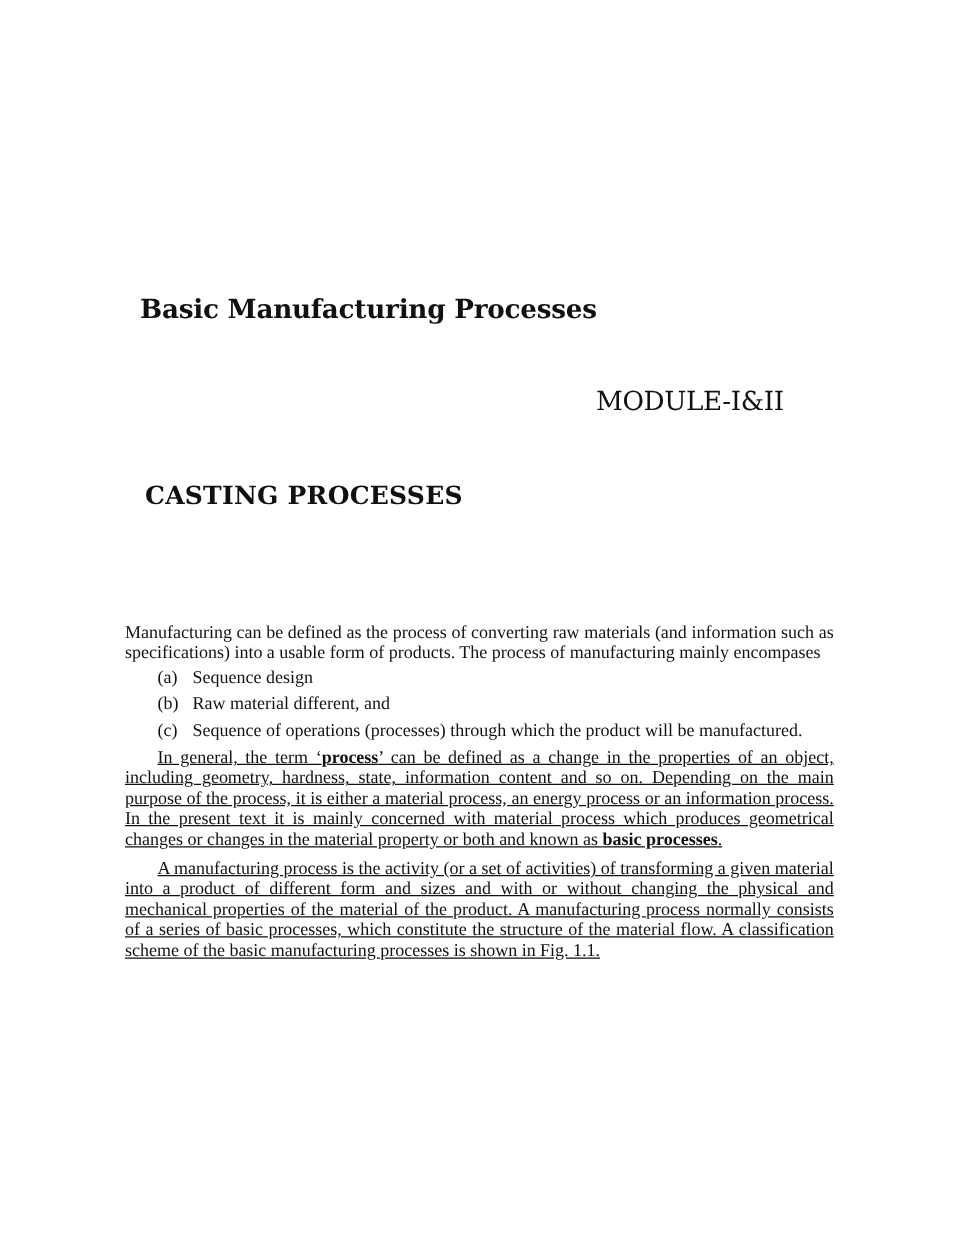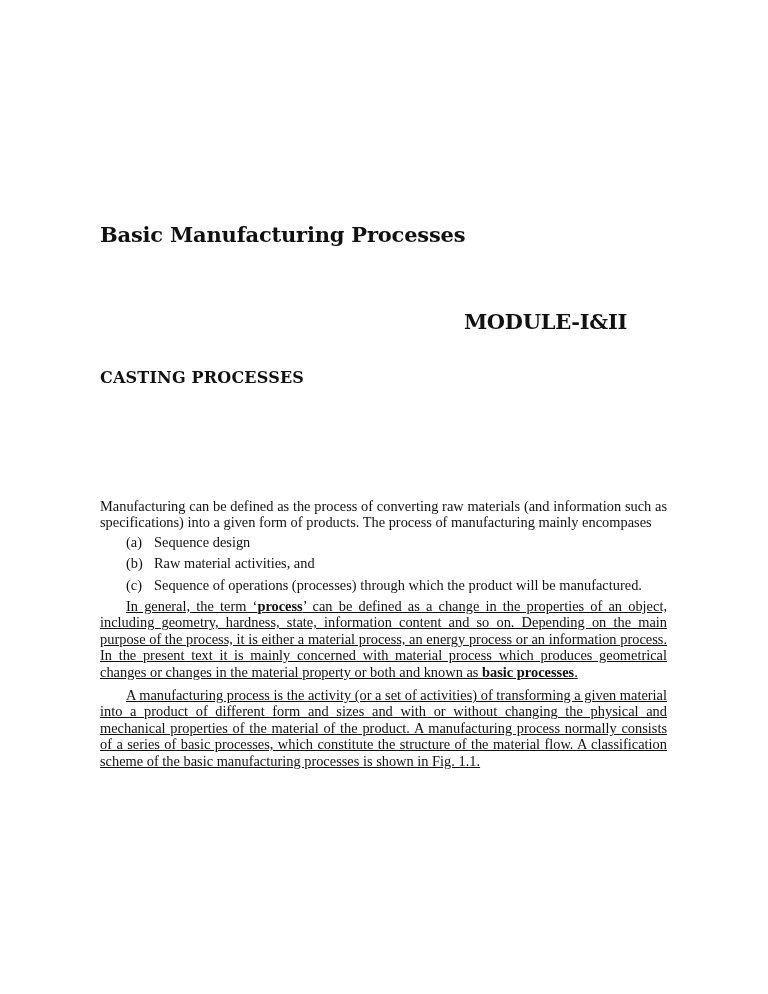--- a/index.html
+++ b/index.html
@@ -16,43 +16,43 @@
       font-family: "Liberation Serif", "DejaVu Serif", serif;
     }
     .book-title {
       position: absolute;
       left: 100px;
       top: 222px;
       font-family: "DejaVu Serif", "Liberation Serif", serif;
       font-weight: bold;
       font-size: 21px;
       letter-spacing: -0.2px;
-      margin: 0;
+      margin: 12px;
       white-space: nowrap;
     }
     .module-label {
       position: absolute;
       right: 141px;
       top: 309px;
       font-family: "DejaVu Serif", "Liberation Serif", serif;
-      font-weight: bold;
+      font-weight: normal;
       font-size: 21px;
       letter-spacing: -0.3px;
       margin: 0;
       white-space: nowrap;
     }
     .chapter-title {
       position: absolute;
       left: 100px;
       top: 368px;
       font-family: "DejaVu Serif", "Liberation Serif", serif;
       font-weight: bold;
-      font-size: 16px;
+      font-size: 20px;
       letter-spacing: 0.2px;
-      margin: 0;
+      margin: 16px;
       white-space: nowrap;
     }
     .body-text {
       position: absolute;
       left: 100px;
       top: 498px;
       width: 567px;
       font-size: 14.4px;
       line-height: 16.4px;
     }
@@ -90,30 +90,30 @@
 </head>
 <body>
 
 <h1 class="book-title">Basic Manufacturing Processes</h1>
 
 <h2 class="module-label">MODULE-I&amp;II</h2>
 
 <h2 class="chapter-title">CASTING PROCESSES</h2>
 
 <div class="body-text">
-  <p>Manufacturing can be defined as the process of converting raw materials (and information such as specifications) into a given form of products. The process of manufacturing mainly encompases</p>
+  <p>Manufacturing can be defined as the process of converting raw materials (and information such as specifications) into a usable form of products. The process of manufacturing mainly encompases</p>
 
   <ul class="list">
     <li>
       <span class="marker">(a)</span>
       <span class="text">Sequence design</span>
     </li>
     <li>
       <span class="marker">(b)</span>
-      <span class="text">Raw material activities, and</span>
+      <span class="text">Raw material different, and</span>
     </li>
     <li>
       <span class="marker">(c)</span>
       <span class="text">Sequence of operations (processes) through which the product will be manufactured.</span>
     </li>
   </ul>
 
   <p class="indent"><span>In general, the term ‘</span><b>process</b><span>’ can be defined as a change in the properties of an object, including geometry, hardness, state, information content and so on. Depending on the main purpose of the process, it is either a material process, an energy process or an information process. In the present text it is mainly concerned with material process which produces geometrical changes or changes in the material property or both and known as </span><b>basic processes</b><span>.</span></p>
 
   <div class="para-gap"></div>

